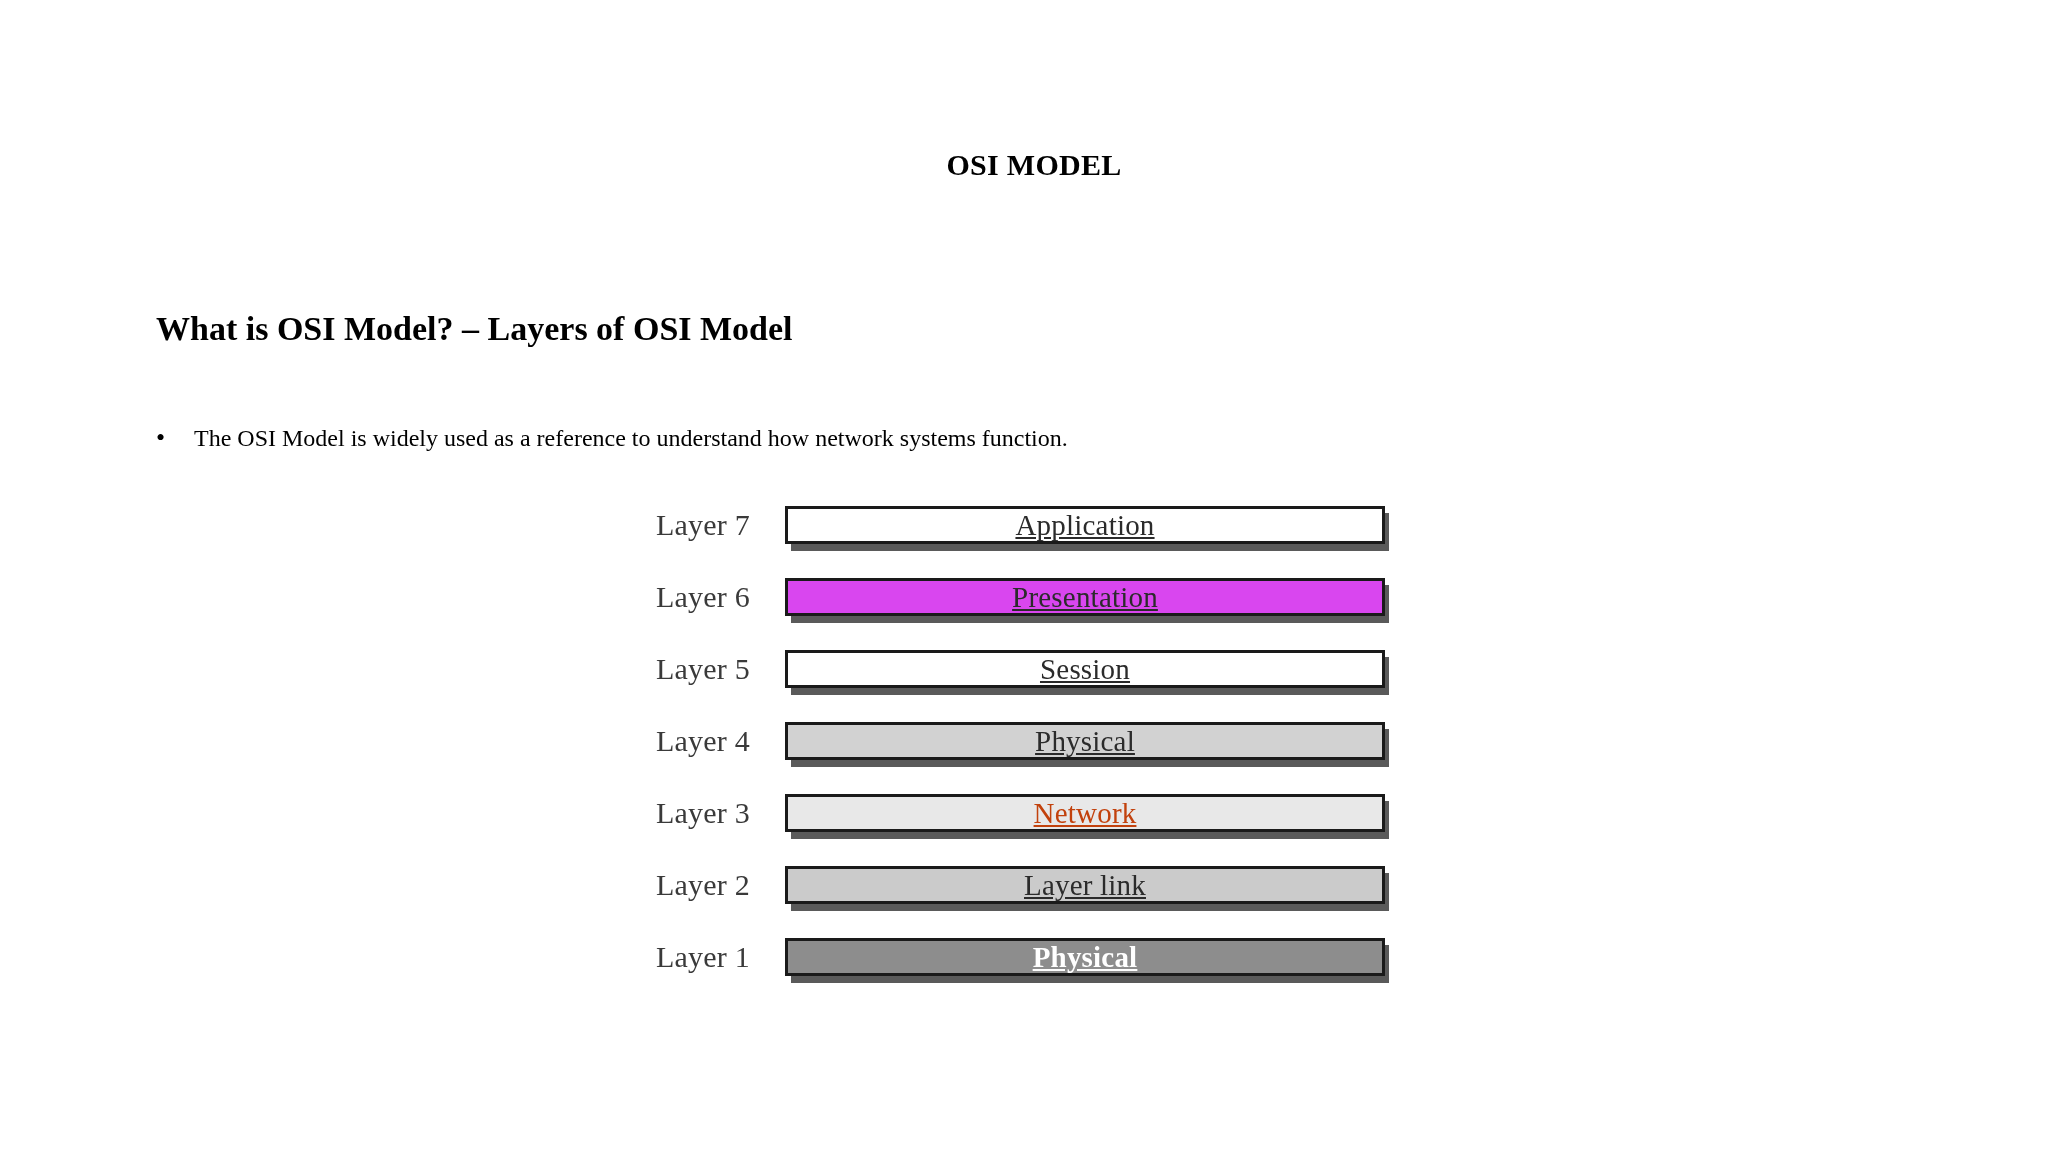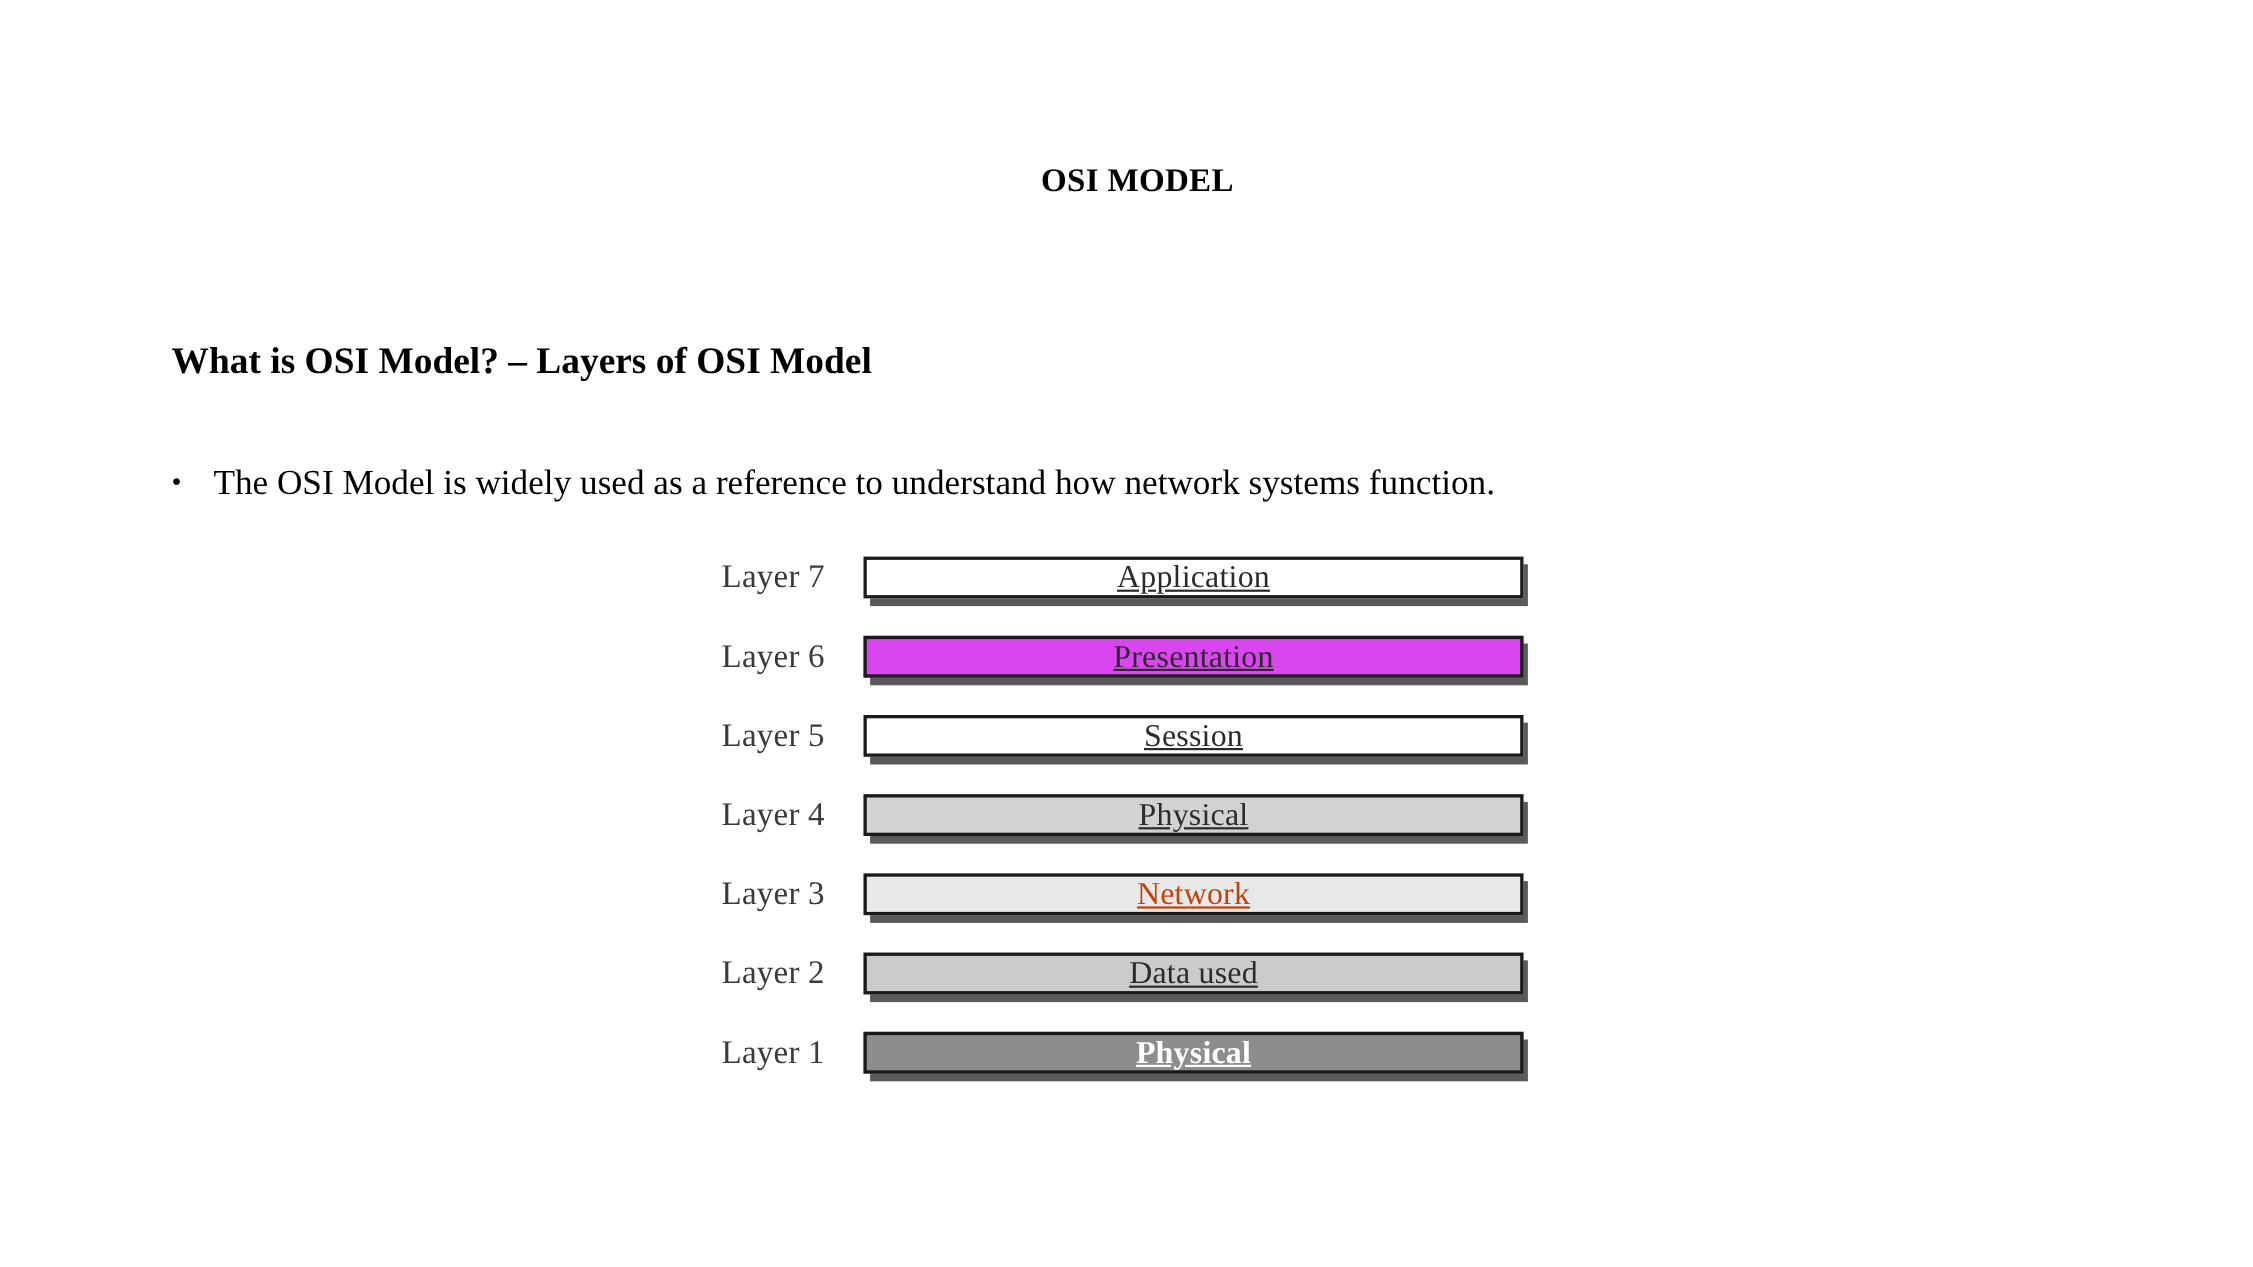--- a/index.html
+++ b/index.html
@@ -53,21 +53,21 @@
     align-items: flex-start;
     white-space: nowrap;
   }
   #bullet-row .bullet-glyph {
     font-size: 26px;
     line-height: 44px;
     width: 38px;
     flex: 0 0 38px;
   }
   #bullet-row .bullet-text {
-    font-size: 32px;
+    font-size: 24px;
     line-height: 44px;
   }
 
   
   #osi-diagram {
     position: absolute;
     top: 494px;
     left: 656px;
     width: 740px;
   }
@@ -188,21 +188,21 @@
         <div class="layer-box" style="background: rgb(232, 232, 232); border-color: rgb(26, 26, 26);">
           <span class="layer-name" style="color: #c2410c; text-align: center;">Network</span>
         </div>
       </div>
     </div>
     <div class="osi-row">
       <div class="layer-label">Layer 2</div>
       <div class="layer-box-wrap">
         <div class="layer-shadow" style="background: rgb(90, 90, 90);"></div>
         <div class="layer-box" style="background: rgb(203, 203, 203); border-color: rgb(26, 26, 26);">
-          <span class="layer-name" style="color: rgb(43, 43, 43);">Data used</span>
+          <span class="layer-name" style="color: rgb(43, 43, 43);">Layer link</span>
         </div>
       </div>
     </div>
     <div class="osi-row">
       <div class="layer-label">Layer 1</div>
       <div class="layer-box-wrap">
         <div class="layer-shadow" style="background: rgb(90, 90, 90);"></div>
         <div class="layer-box emphasis" style="background: rgb(141, 141, 141); border-color: rgb(26, 26, 26);">
           <span class="layer-name" style="color: rgb(255, 255, 255);">Physical</span>
         </div>

